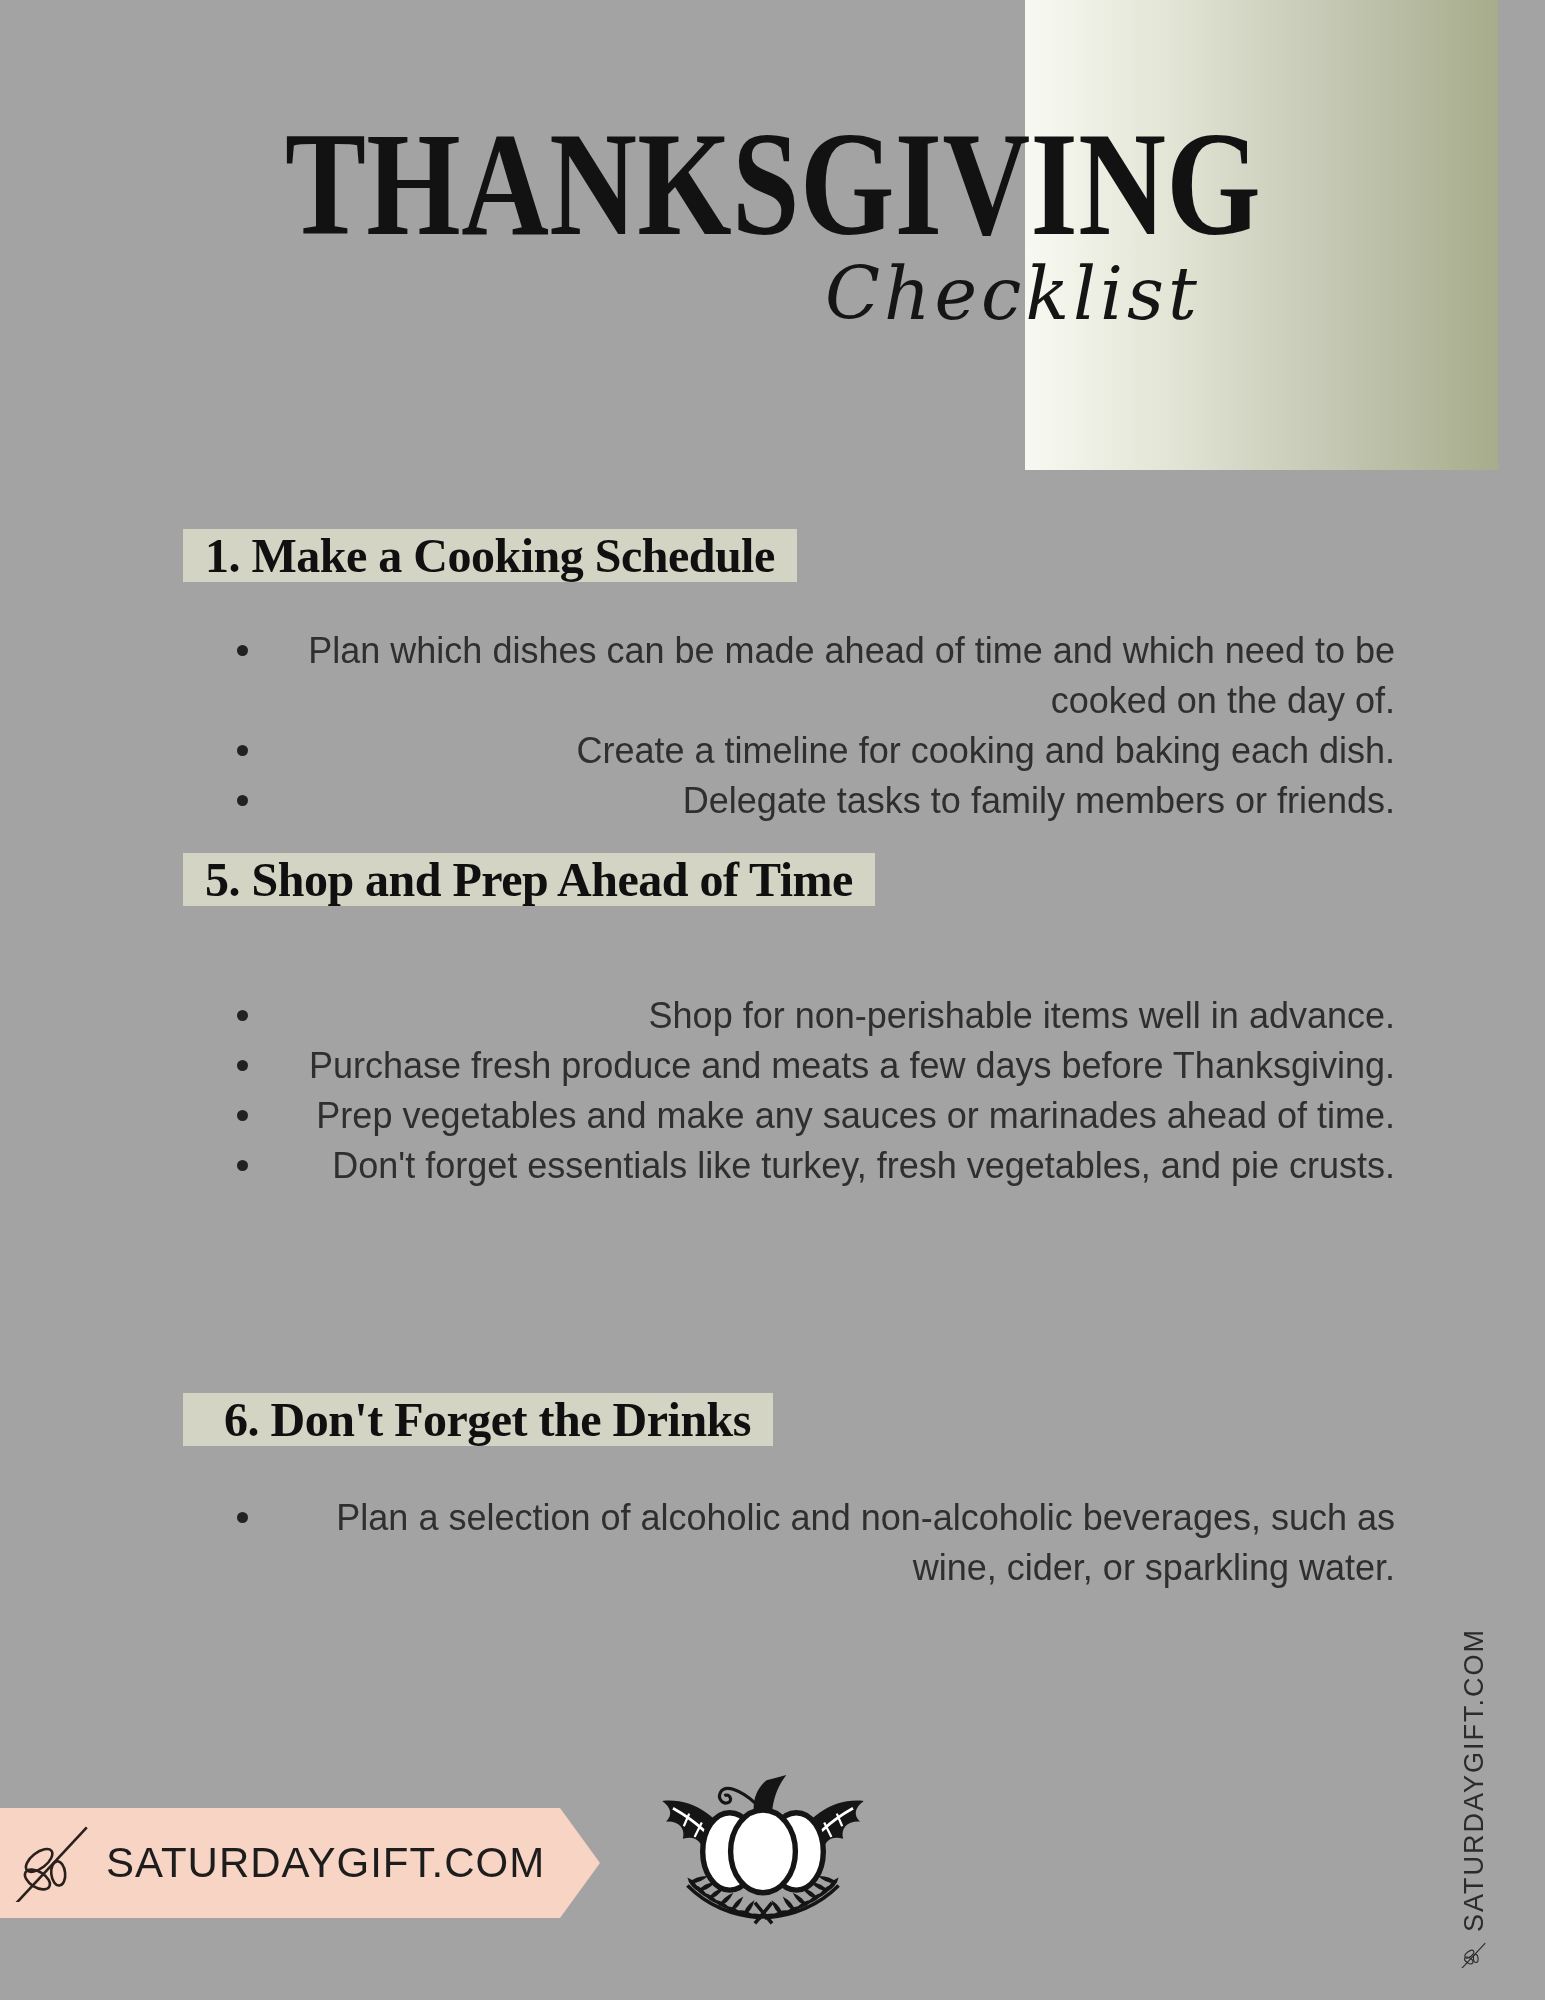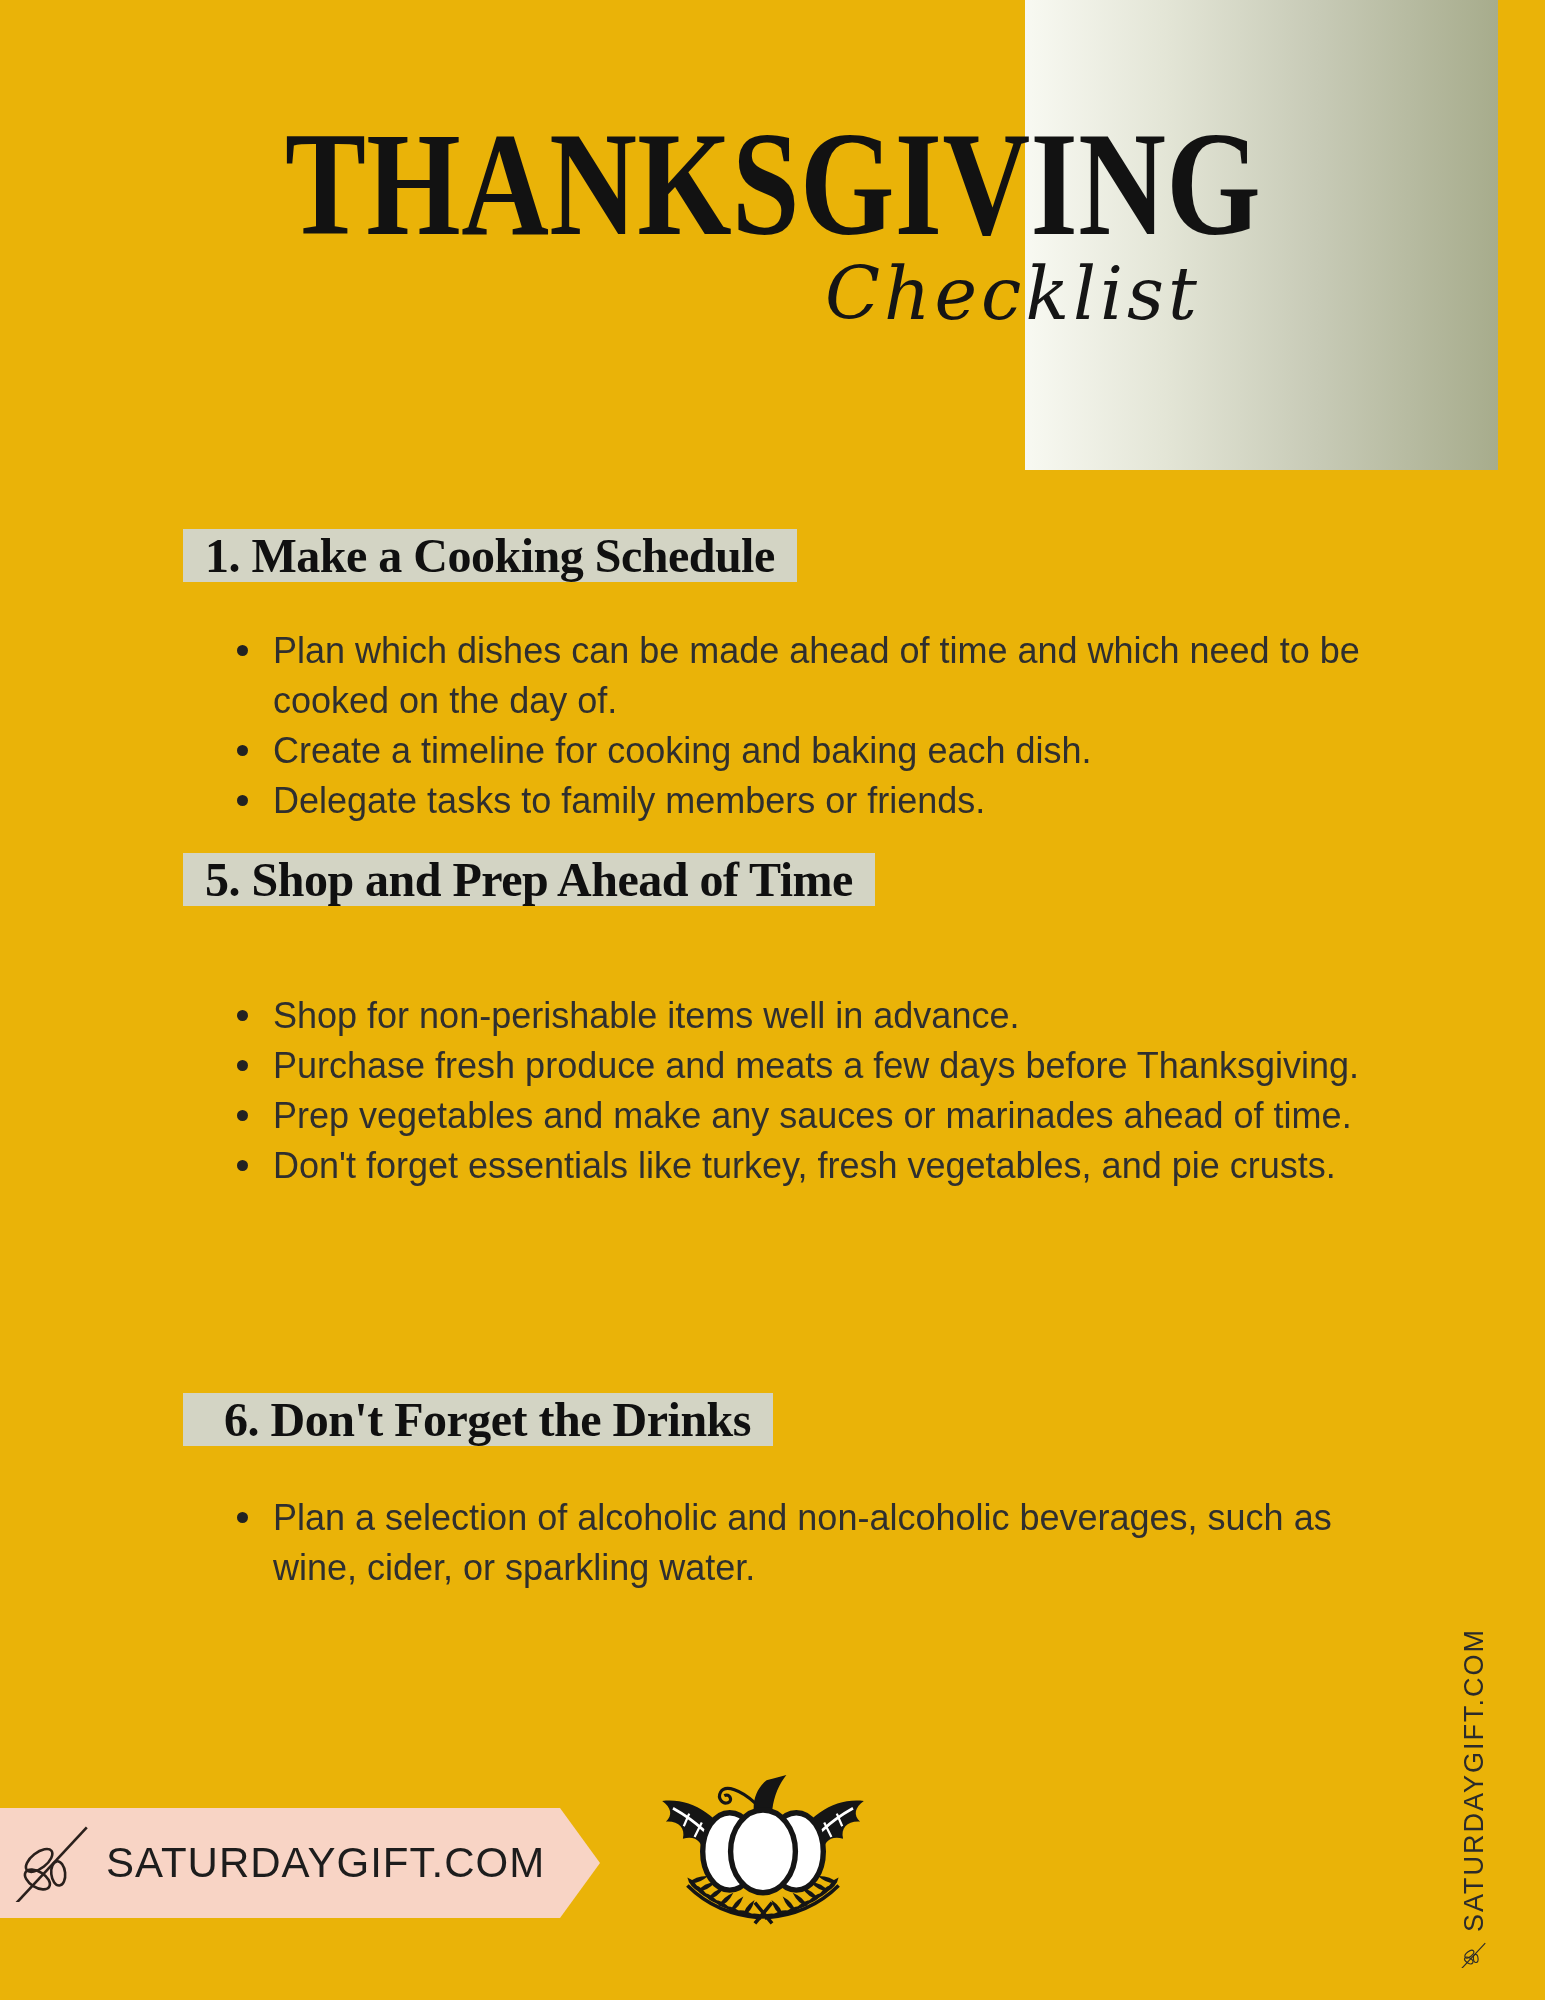--- a/index.html
+++ b/index.html
@@ -8,21 +8,21 @@
     --hl:#d3d4c4;
     --pink:#f8d4c5;
     --text:#2f2f2f;
   }
   *{margin:0;padding:0;box-sizing:border-box;}
   html,body{background:#ffffff;}
   .page{
     position:relative;
     width:1545px;height:2000px;
     margin:0 auto;
-    background:#eab308;
+    background:#a3a3a3;
     overflow:hidden;
     font-family:"Liberation Sans",sans-serif;
     color:var(--text);
   }
   
   .gradient-block{
     position:absolute;left:1025px;top:0;width:473px;height:470px;
     background:linear-gradient(90deg,#f8f9f2 0%,#e3e5d6 30%,#c7cab6 62%,var(--sage-dark) 100%);
   }
   
@@ -64,21 +64,21 @@
   
   ul.checklist{
     position:absolute;left:235px;width:1160px;
     list-style:none;
     font-size:36px;line-height:50px;
     color:var(--text);
   }
   .list-4{top:626px;}
   .list-5{top:991px;}
   .list-6{top:1493px;}
-  ul.checklist li{position:relative;padding-left:38px;}
+  ul.checklist li{position:relative;padding-left:38px;text-align:right;}
   ul.checklist li::before{
     content:"";position:absolute;left:2px;top:19px;
     width:11px;height:11px;border-radius:50%;background:#222;
   }
   
   .banner{
     position:absolute;left:0;top:1808px;width:600px;height:110px;
     background:var(--pink);
     clip-path:polygon(0 0,560px 0,600px 50%,560px 100%,0 100%);
     display:flex;align-items:center;gap:14px;

